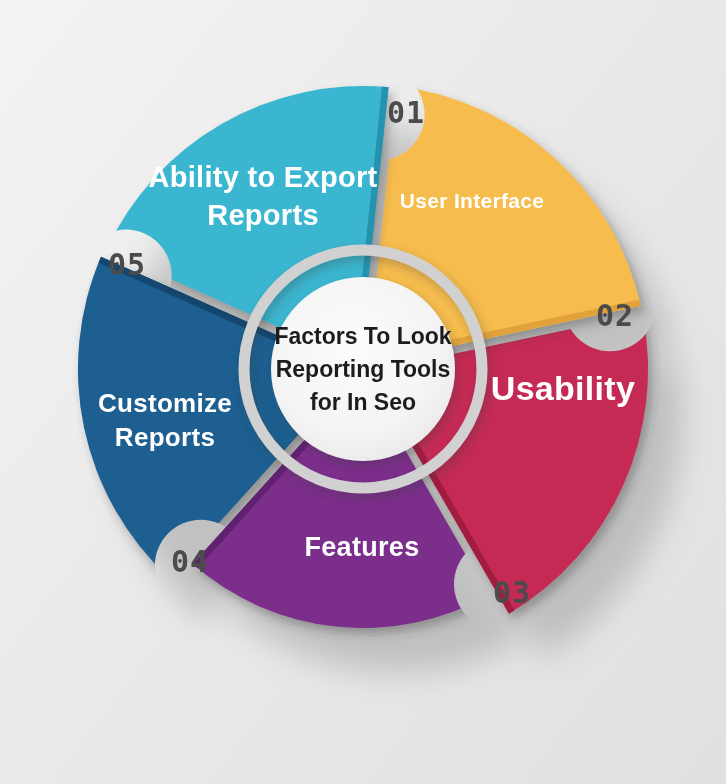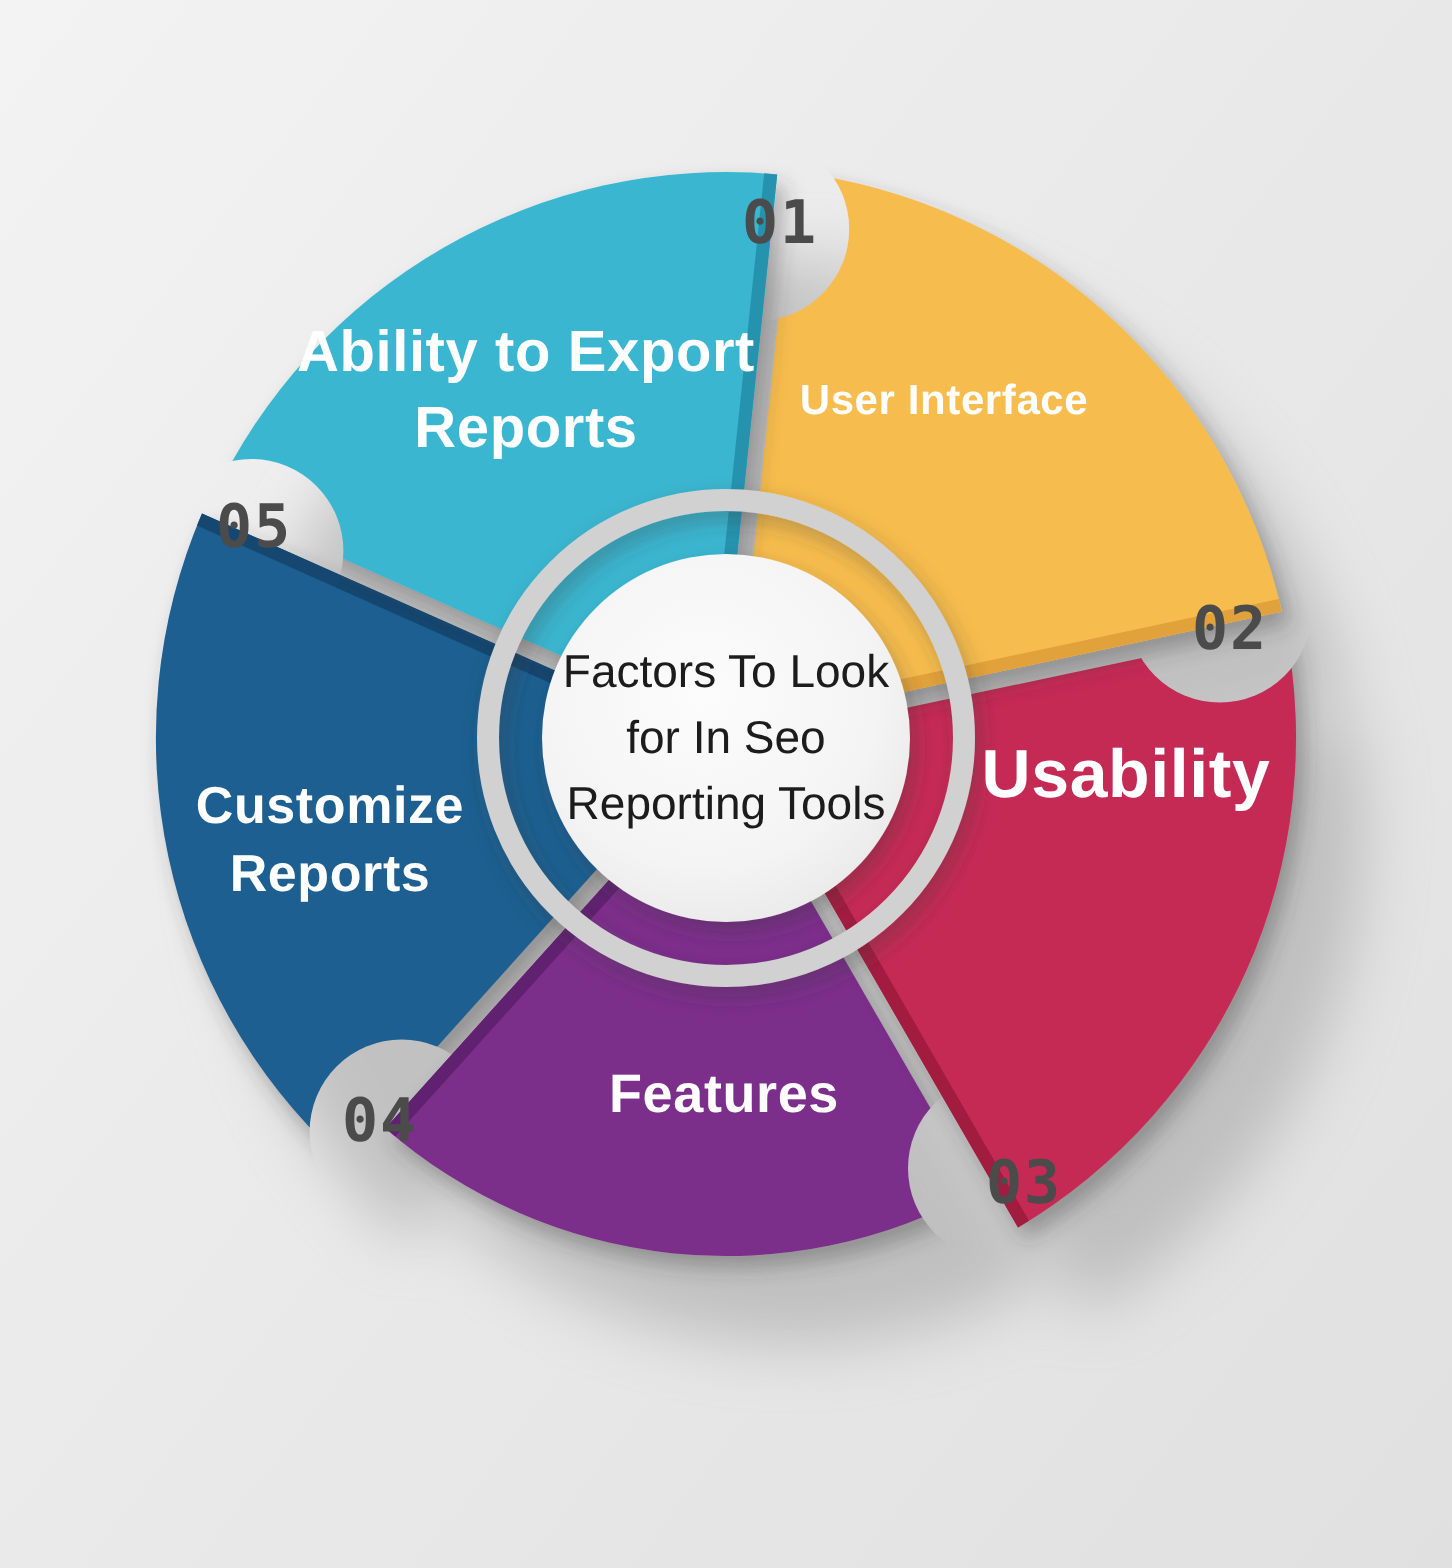--- a/index.html
+++ b/index.html
@@ -16,21 +16,21 @@
     line-height:1.32;letter-spacing:.3px;pointer-events:none;
   }
   .seg-number{
     position:absolute;transform:translate(-50%,-50%);
     font-family:"DejaVu Sans Mono",monospace;font-weight:bold;
     font-size:30px;color:#4b4b4b;letter-spacing:1px;pointer-events:none;
   }
   #center-title{
     position:absolute;left:363px;top:369px;width:226px;
     transform:translate(-50%,-50%);text-align:center;
-    font-weight:normal;font-size:23px;line-height:33px;color:#1c1c1c;
+    font-weight:bold;font-size:23px;line-height:33px;color:#1c1c1c;
   }
 </style>
 </head>
 <body>
 
 <div id="stage">
   <svg id="wheel-svg" width="726" height="784" viewBox="0 0 726 784" xmlns="http://www.w3.org/2000/svg">
       <defs>
         <filter id="f-seg" x="-25%" y="-25%" width="160%" height="160%">
           <feDropShadow dx="4" dy="6" stdDeviation="5" flood-color="#3a3a3a" flood-opacity="0.35"></feDropShadow>
@@ -93,25 +93,25 @@
       <g filter="url(#f-seg)" mask="url(#bite-4)">
         <path d="M 359.6 363.1 L 106.1 250.3 A 283 283 0 0 1 388.6 87.2 Z" fill="#3AB6D0"></path>
         <path d="M 359.0 368.6 L 388.6 87.2 L 382.1 86.6 L 352.6 367.9 Z" fill="#2693AE"></path>
       </g>
       <circle cx="363" cy="369" r="119" fill="none" stroke="#D1D1D1" stroke-width="11" filter="url(#f-soft)"></circle>
       <circle cx="363" cy="369" r="92" fill="url(#g-center)" filter="url(#f-soft)"></circle>
     </svg>
 
   <div id="center-title">
     <div>Factors To Look</div>
+    <div>Reporting Tools</div>
     <div>for In Seo</div>
-    <div>Reporting Tools</div>
   </div>
 <div class="seg-label" style="left: 472px; top: 201px; width: 190px; font-size: 21px;">User Interface</div>
-    <div class="seg-number" style="left: 390px; top: 112px;">01</div>
+    <div class="seg-number" style="left: 406px; top: 112px;">01</div>
     <div class="seg-label" style="left: 563px; top: 388px; width: 240px; font-size: 34px;">Usability</div>
     <div class="seg-number" style="left: 615px; top: 315px;">02</div>
     <div class="seg-label" style="left: 362px; top: 548px; width: 240px; font-size: 27px;">Features</div>
     <div class="seg-number" style="left: 512px; top: 592px;">03</div>
     <div class="seg-label" style="left: 165px; top: 420px; width: 190px; font-size: 26px;">Customize Reports</div>
     <div class="seg-number" style="left: 190px; top: 561px;">04</div>
     <div class="seg-label" style="left: 263px; top: 196px; width: 252px; font-size: 29px;">Ability to Export Reports</div>
     <div class="seg-number" style="left: 127px; top: 264px;">05</div>
   </div>
 

